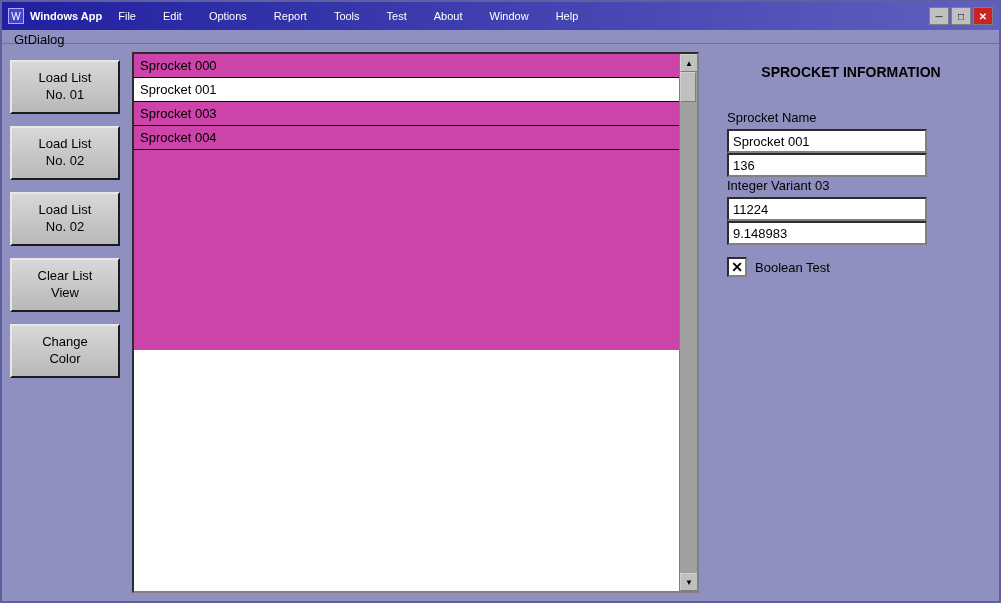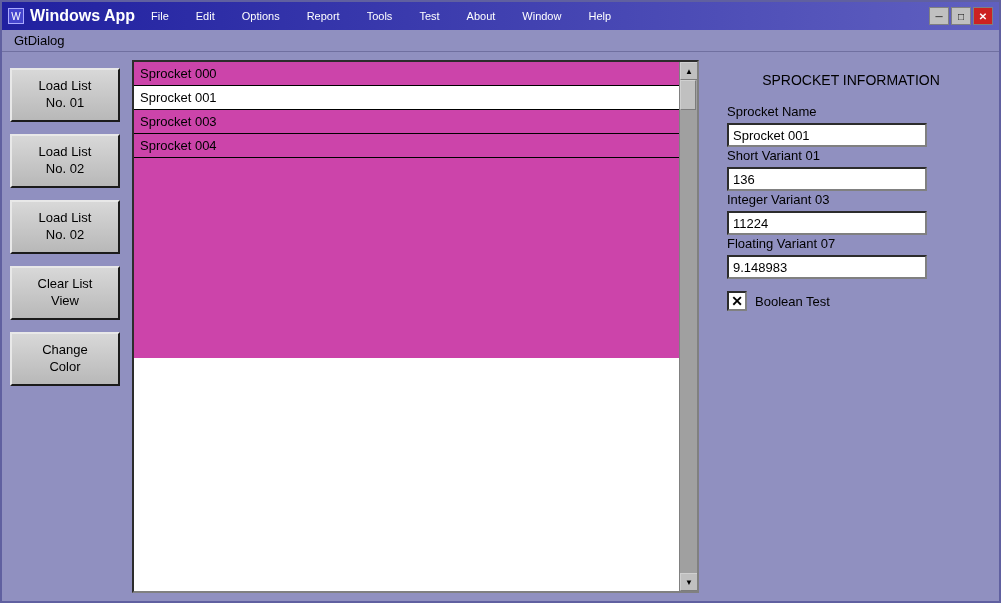--- a/index.html
+++ b/index.html
@@ -45,21 +45,21 @@
       background: #4444cc;
       border: 1px solid #aaaaff;
       display: flex;
       align-items: center;
       justify-content: center;
       font-size: 10px;
       color: white;
     }
 
     .title-text {
-      font-size: 16px;
+      font-size: 11px;
       font-weight: bold;
     }
 
     .menu-bar-area {
       display: flex;
       align-items: center;
       gap: 27px;
       padding: 0 10px;
       font-size: 11px;
       color: white;
@@ -88,23 +88,23 @@
       color: black;
     }
 
     .title-btn.close {
       background: #cc2222;
       color: white;
     }
 
     .menu-row {
       background: #9090c0;
-      height: 22px;
-      display: flex;
-      align-items: center;
+      height: 14px;
+      display: flex;
+      align-items: flex-start;
       padding: 0 4px;
       gap: 4px;
       flex-shrink: 0;
       border-bottom: 1px solid #7070a0;
     }
 
     .dialog-label {
       padding: 2px 8px;
       font-size: 13px;
       color: black;
@@ -224,24 +224,24 @@
     }
 
     .right-panel {
       width: 280px;
       flex-shrink: 0;
       padding: 8px 16px;
     }
 
     .info-title {
       font-size: 14px;
-      font-weight: normal;
+      font-weight: bold;
       color: black;
       text-align: center;
-      margin-bottom: 16px;
+      margin-bottom: 30px;
       margin-top: 4px;
     }
 
     .field-label {
       font-size: 13px;
       color: black;
       margin-bottom: 4px;
       margin-top: 1px;
     }
 
@@ -371,27 +371,25 @@
         </div>
       </div>
     </div>
 
     <div class="right-panel">
       <div class="info-title">SPROCKET INFORMATION</div>
 
       <div class="field-label">Sprocket Name</div>
       <input class="field-input" type="text" value="Sprocket 001" style="">
 
-      <div class="field-label">Short Variant 01</div>
       <input class="field-input" type="text" value="136" style="">
 
       <div class="field-label">Integer Variant 03</div>
       <input class="field-input" type="text" value="11224" style="">
 
-      <div class="field-label">Floating Variant 07</div>
       <input class="field-input" type="text" value="9.148983" style="">
 
       <div class="checkbox-row">
         <div class="checkbox-box">
           <span class="checkbox-x">✕</span>
         </div>
         <span class="checkbox-label">Boolean Test</span>
       </div>
     </div>
 

